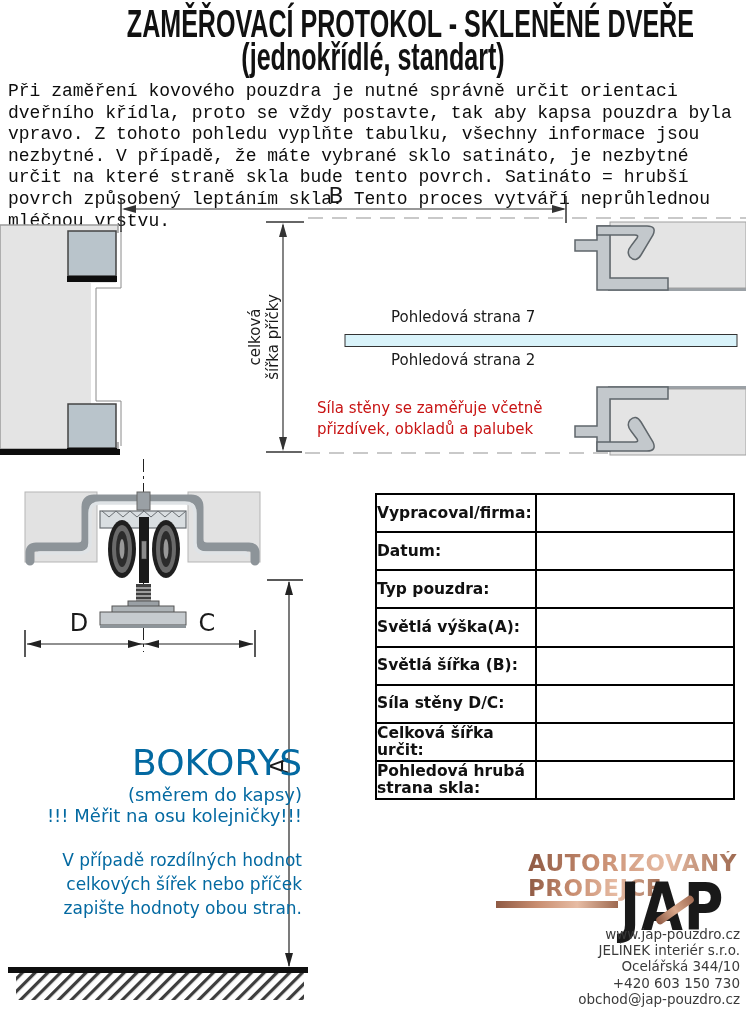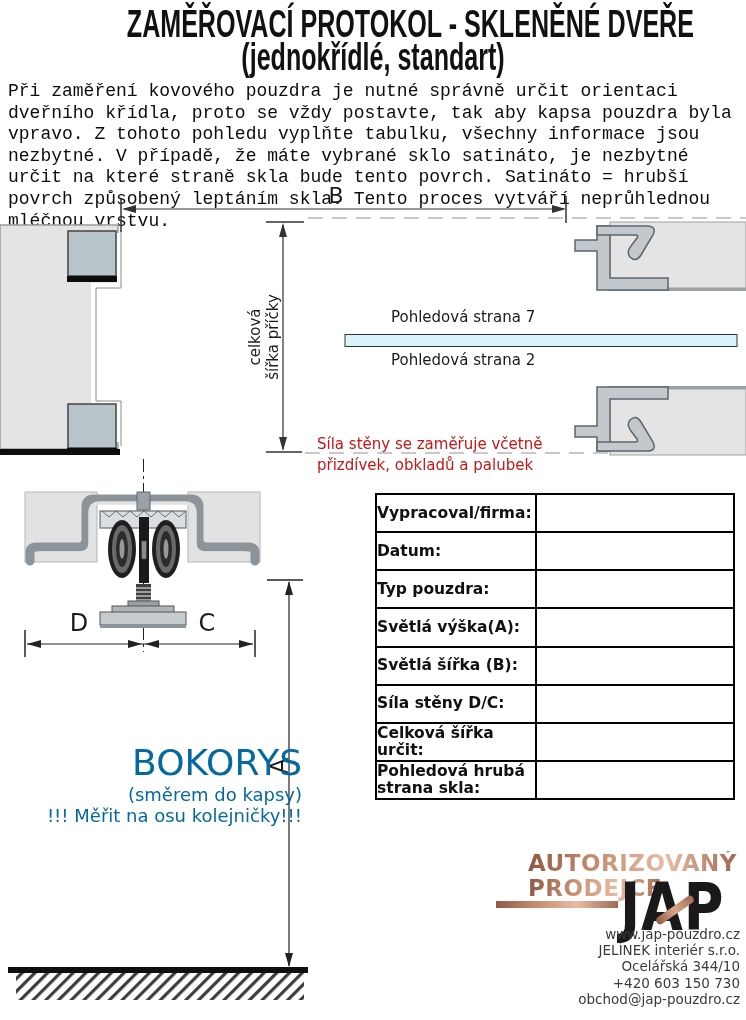--- a/index.html
+++ b/index.html
@@ -12,21 +12,21 @@
          font-weight:bold;font-size:38px;line-height:33px;letter-spacing:0px;
          transform:scaleX(0.66);transform-origin:373px top;white-space:nowrap;}
   #intro{left:8px;top:81px;width:730px;font-family:Liberation Mono, monospace;
          font-size:18px;line-height:21.6px;color:#0d0d0d;}
 
   
   .dlabel{font-family:"DejaVu Sans",sans-serif;color:#1a1a1a;}
   #b-label{left:320px;top:183px;width:32px;text-align:center;font-size:22px;}
   #strana1{left:391px;top:308px;font-size:15px;}
   #strana2{left:391px;top:351px;font-size:15px;}
-  #warning{left:317px;top:398px;font-size:15px;line-height:20.5px;color:#c81414;margin-top:36px;}
+  #warning{left:317px;top:398px;font-size:15px;line-height:20.5px;color:#c81414;}
   #celkova{left:190px;top:319px;width:150px;height:36px;text-align:center;font-size:15px;
            line-height:17.5px;transform:rotate(-90deg);}
   #d-label{left:62px;top:609px;width:34px;text-align:center;font-size:24px;}
   #c-label{left:190px;top:609px;width:34px;text-align:center;font-size:24px;}
   #a-label{left:266px;top:750px;width:32px;height:32px;text-align:center;font-size:24px;
            transform:rotate(-90deg);}
 
   
   #bokorys-block{left:2px;top:722px;width:300px;text-align:right;color:#0369a1;margin-top:20px;}
   #bokorys-title{font-size:36px;line-height:42px;font-weight:normal;}
@@ -202,20 +202,21 @@
     <div>šířka příčky</div>
   </div>
   <div class="abs dlabel" id="d-label">D</div>
   <div class="abs dlabel" id="c-label">C</div>
   <div class="abs dlabel" id="a-label">A</div>
 
   <div class="abs" id="bokorys-block">
     <div id="bokorys-title">BOKORYS</div>
     <div id="bokorys-sub">(směrem do kapsy)</div>
     <div id="bokorys-note">!!! Měřit na osu kolejničky!!!</div>
+    <div id="bokorys-instr">V případě rozdílných hodnot celkových šířek nebo příček zapište hodnoty obou stran.</div>
   </div>
 
   <div class="abs" id="form-table">
     <div class="frow">
       <div class="fcell-label">Vypracoval/firma:</div>
       <div class="fcell-value"></div>
     </div>
     <div class="frow">
       <div class="fcell-label">Datum:</div>
       <div class="fcell-value"></div>

